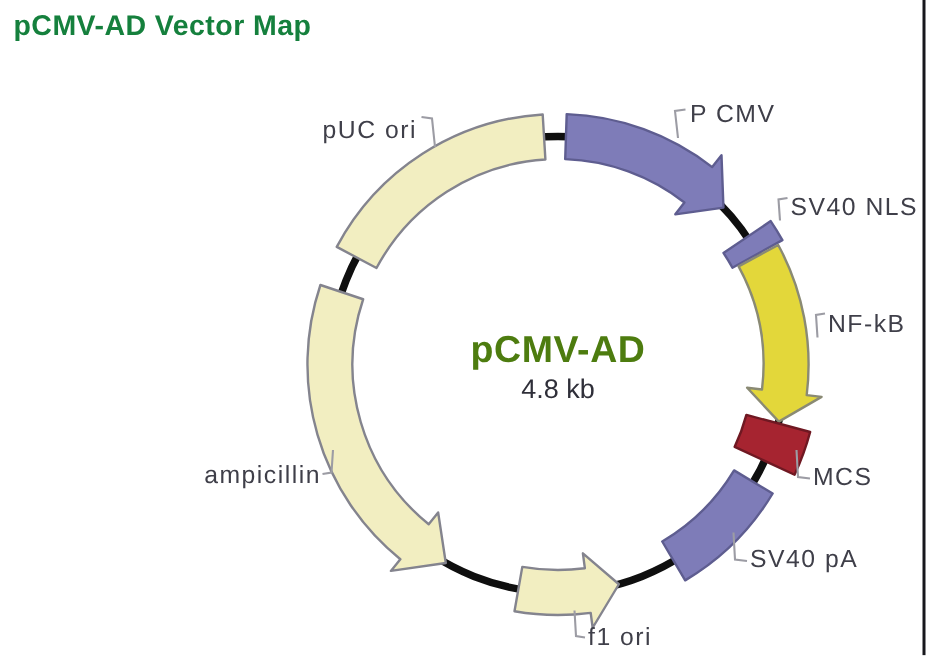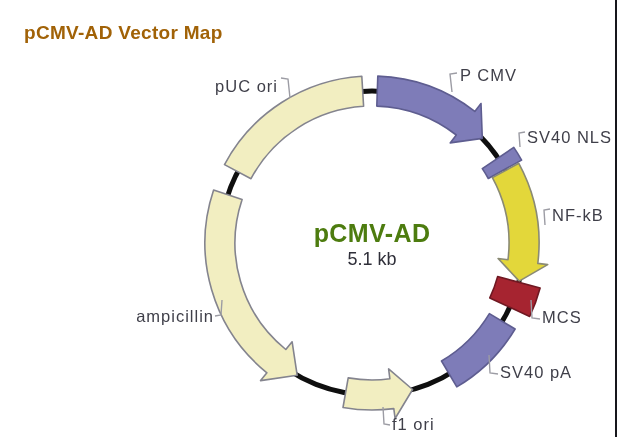--- a/index.html
+++ b/index.html
@@ -1,19 +1,19 @@
 <!DOCTYPE html>
 <html><head>
 <meta charset="utf-8">
 <style>
   html,body{margin:0;padding:0;background:#ffffff;}
   .canvas{position:relative;width:620px;height:437px;background:#ffffff;overflow:hidden;
           font-family:"Liberation Sans",sans-serif;}
-  .title{position:absolute;top:6px;left:8px;margin:16px;font-size:19px;font-weight:bold;
-         color:#a16207;letter-spacing:0.3px;}
+  .title{position:absolute;top:6px;left:8px;margin:1px;font-size:19px;font-weight:bold;
+         color:#15803d;letter-spacing:0.3px;}
   #map{position:absolute;top:0;left:0;}
   .center-name{position:absolute;left:372px;top:219px;transform:translateX(-50%);
                font-size:25px;font-weight:bold;color:#4d7c0f;letter-spacing:0.4px;white-space:nowrap;}
   .center-size{position:absolute;left:372px;top:249px;transform:translateX(-50%);
                font-size:18px;color:#2f2f39;white-space:nowrap;}
   .feature-label{font-size:16.5px;fill:#3f3f49;letter-spacing:1px;}
   .vrule{position:absolute;left:615px;top:0;width:2px;height:437px;background:#17171c;}
 </style>
 </head>
 <body>
@@ -43,16 +43,16 @@
       <text x="542" y="323" text-anchor="start" class="feature-label">MCS</text>
       <polyline points="489,355 490,373 498,374" fill="none" stroke="#9c9ca4" stroke-width="1.4"></polyline>
       <text x="500" y="378" text-anchor="start" class="feature-label">SV40 pA</text>
       <polyline points="383,407 384,424 390,425" fill="none" stroke="#9c9ca4" stroke-width="1.4"></polyline>
       <text x="392" y="430" text-anchor="start" class="feature-label">f1 ori</text>
       <polyline points="222,300 221,315 215,316" fill="none" stroke="#9c9ca4" stroke-width="1.4"></polyline>
       <text x="214" y="322" text-anchor="end" class="feature-label">ampicillin</text>
     </svg>
 
   <div class="center-name">pCMV-AD</div>
-  <div class="center-size">5.1 kb</div>
+  <div class="center-size">4.8 kb</div>
 
   <div class="vrule"></div>
 </div>
 
 </body></html>

